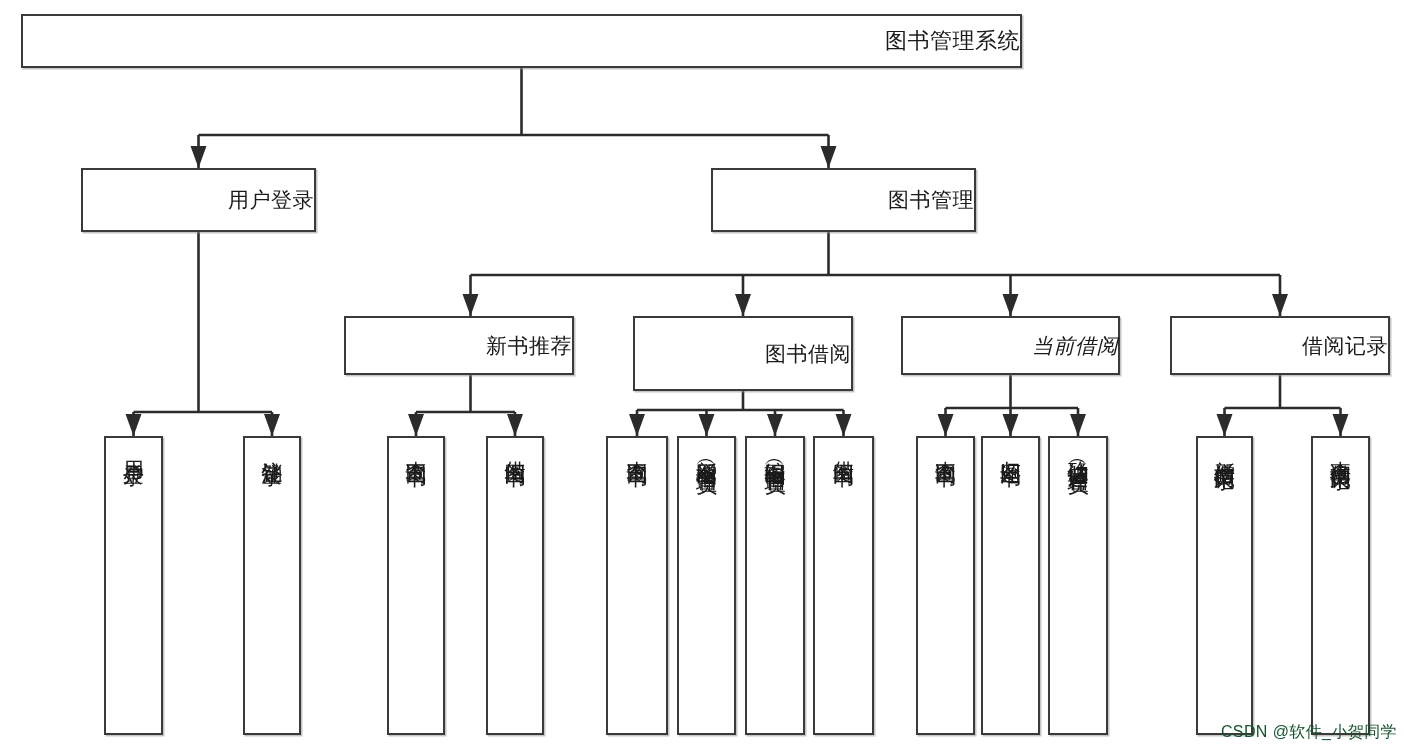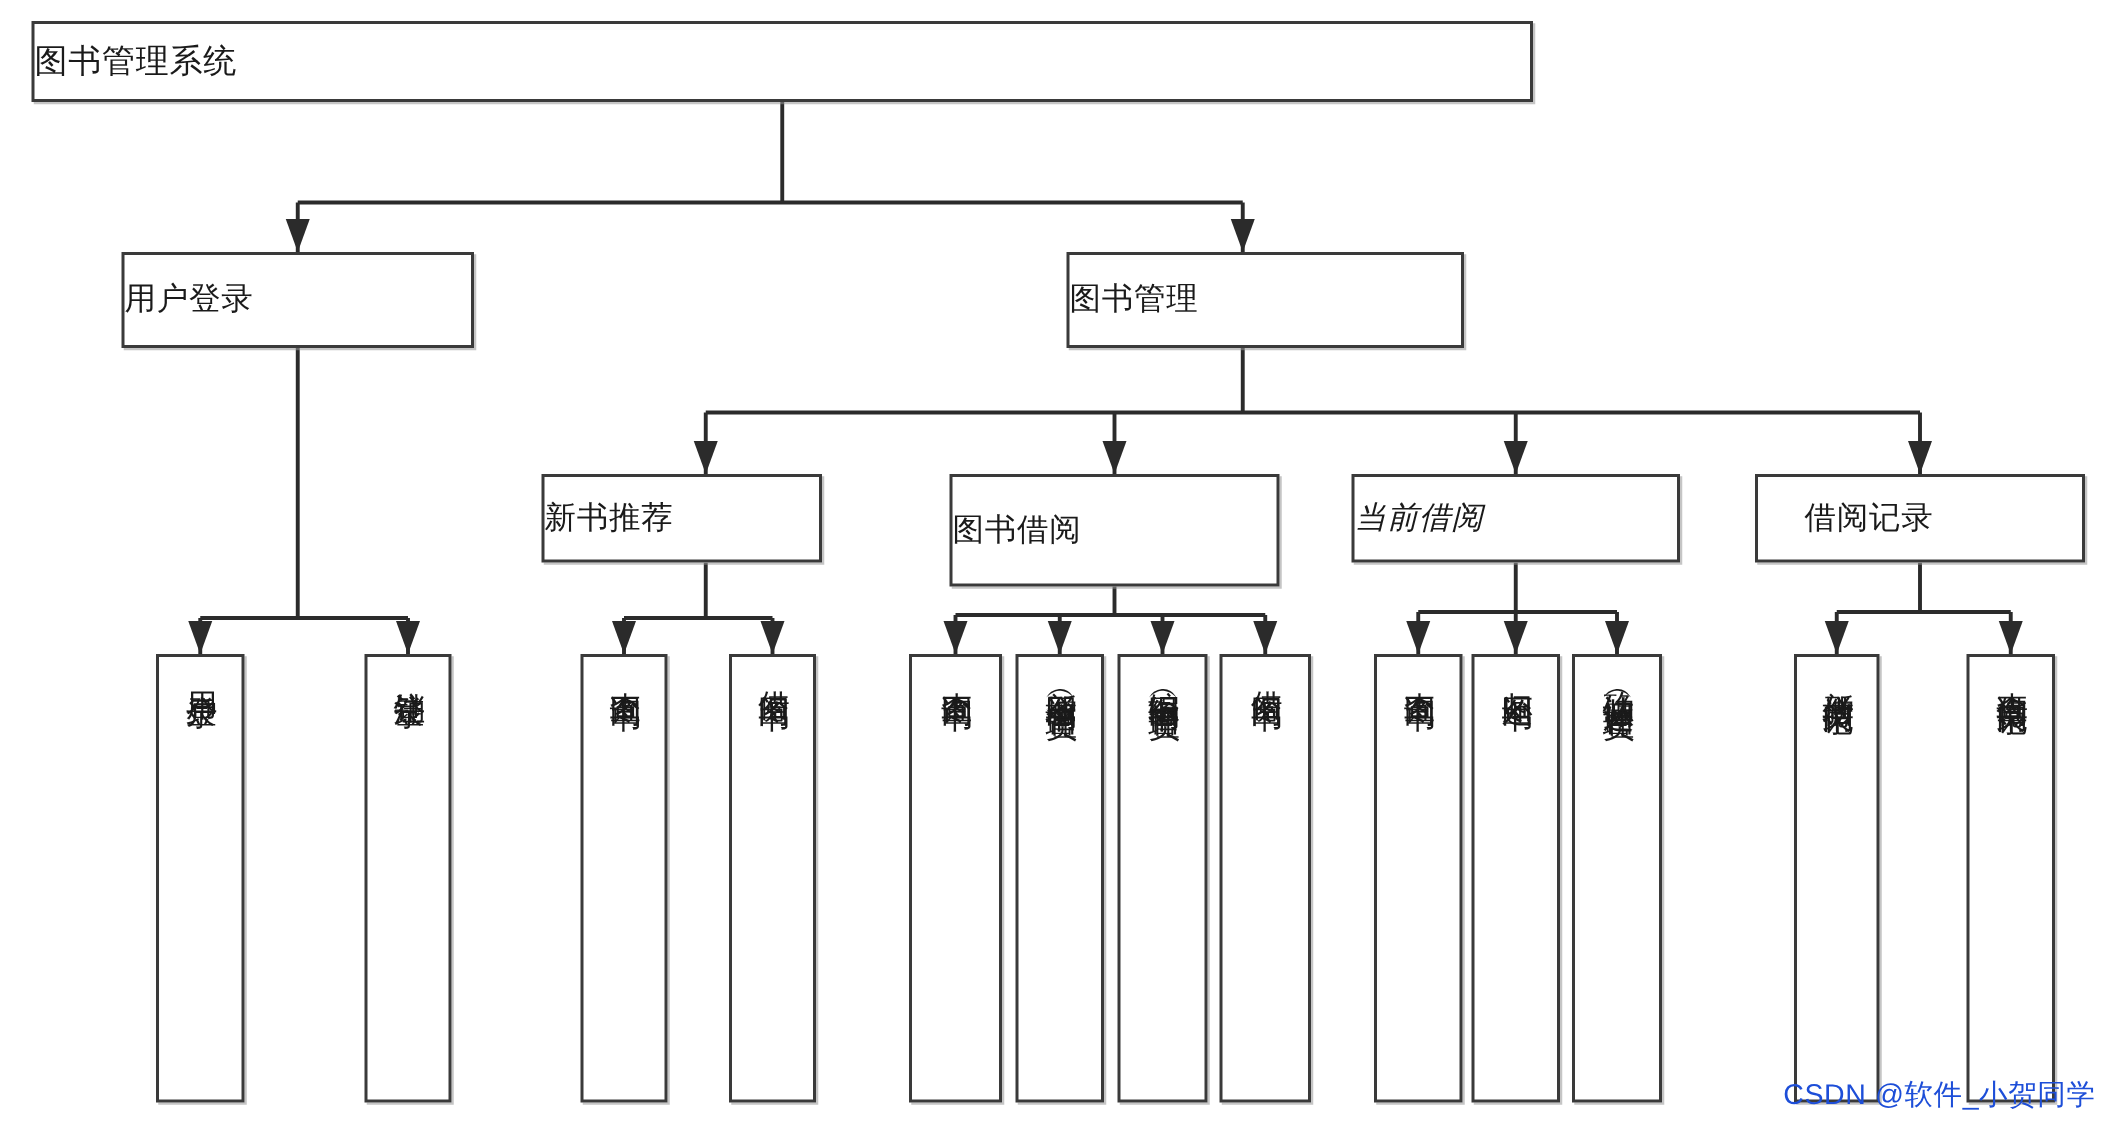--- a/index.html
+++ b/index.html
@@ -7,38 +7,38 @@
   body{
     width:1405px;height:747px;overflow:hidden;
     font-family:"Liberation Sans","DejaVu Sans",sans-serif;
     background:#ffffff;
   }
   #diagram-root{position:relative;width:1405px;height:747px;background:#ffffff;}
   svg#edges{position:absolute;left:0;top:0;width:1405px;height:747px;}
   .node{
     position:absolute;box-sizing:border-box;
     background:#ffffff;border:2px solid #3a3a3a;
-    display:flex;align-items:center;justify-content:flex-start;
+    display:flex;align-items:center;justify-content:flex-end;
     box-shadow:1.5px 1.5px 0 0 rgba(150,150,150,0.55);
   }
   .node .lbl{
     color:#1a1a1a;line-height:1.12;text-align:center;
     white-space:pre;letter-spacing:0.5px;
   }
   .node.horiz .lbl{font-size:21px;}
   .node.root .lbl{font-size:22px;}
   .node.vert{align-items:flex-start;justify-content:center;padding-top:6px;}
   .node.vert .lbl{
     writing-mode:vertical-rl;text-orientation:upright;
     font-size:21px;line-height:1.15;letter-spacing:2px;
     white-space:normal;text-align:left;
   }
   #watermark{
     position:absolute;right:8px;bottom:4px;
-    font-size:19px;color:#1d4ed8;letter-spacing:0.4px;
+    font-size:16px;color:#14532d;letter-spacing:0.4px;
     user-select:none;pointer-events:none;
   }
 </style>
 </head>
 <body>
 
 <div id="diagram-root">
   <svg id="edges" viewBox="0 0 1405 747" preserveAspectRatio="none" aria-hidden="true">
       <line x1="521.5" y1="68" x2="521.5" y2="135" stroke="#2b2b2b" stroke-width="2.6"></line>
       <line x1="198.5" y1="135" x2="828.5" y2="135" stroke="#2b2b2b" stroke-width="2.6"></line>
@@ -96,21 +96,21 @@
   <div id="node-layer">
       <div class="node horiz root" style="left: 21px; top: 14px; width: 1001px; height: 54px;">
         <span class="lbl">图书管理系统</span>
       </div>
       <div class="node horiz" style="left: 81px; top: 168px; width: 235px; height: 64px;">
         <span class="lbl">用户登录</span>
       </div>
       <div class="node horiz" style="left: 711px; top: 168px; width: 265px; height: 64px;">
         <span class="lbl">图书管理</span>
       </div>
-      <div class="node horiz" style="left: 361px; top: 316px; width: 187px; height: 59px;">
+      <div class="node horiz" style="left: 344px; top: 316px; width: 230px; height: 59px;">
         <span class="lbl">新书推荐</span>
       </div>
       <div class="node horiz" style="left: 633px; top: 316px; width: 220px; height: 75px;">
         <span class="lbl">图书借阅</span>
       </div>
       <div class="node horiz" style="left: 901px; top: 316px; width: 219px; height: 59px; font-style: italic;">
         <span class="lbl">当前借阅</span>
       </div>
       <div class="node horiz" style="left: 1170px; top: 316px; width: 220px; height: 59px; padding-left: 31px;">
         <span class="lbl">借阅记录</span>

